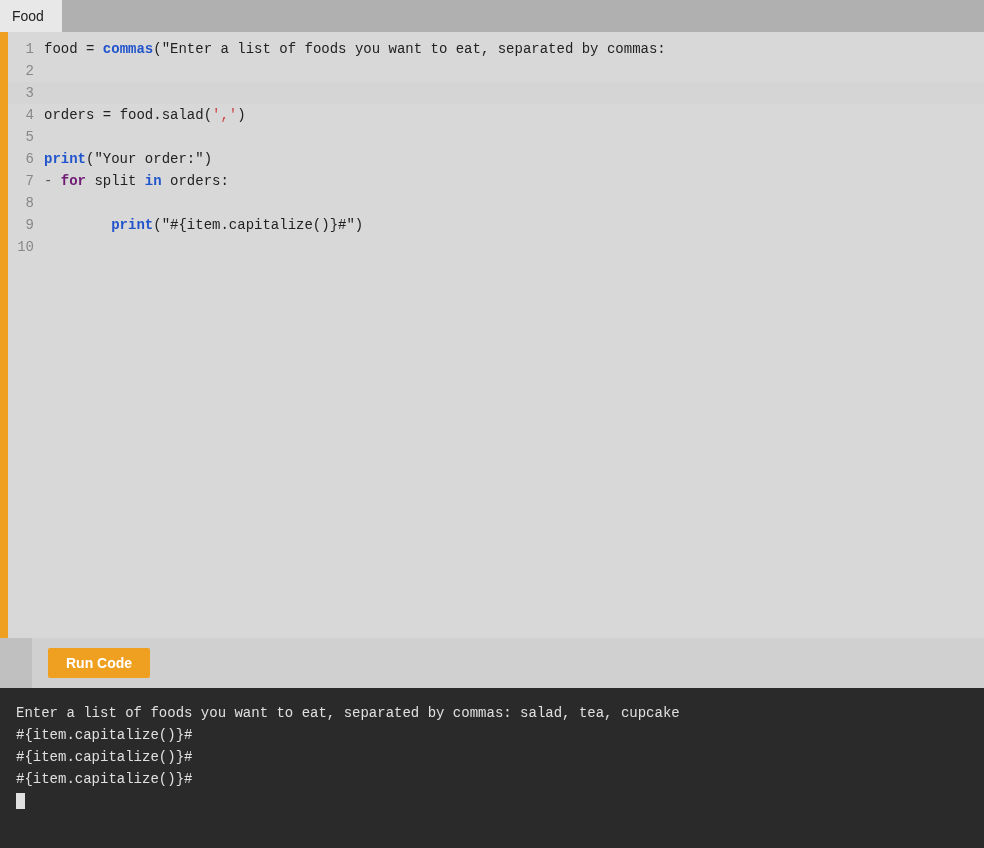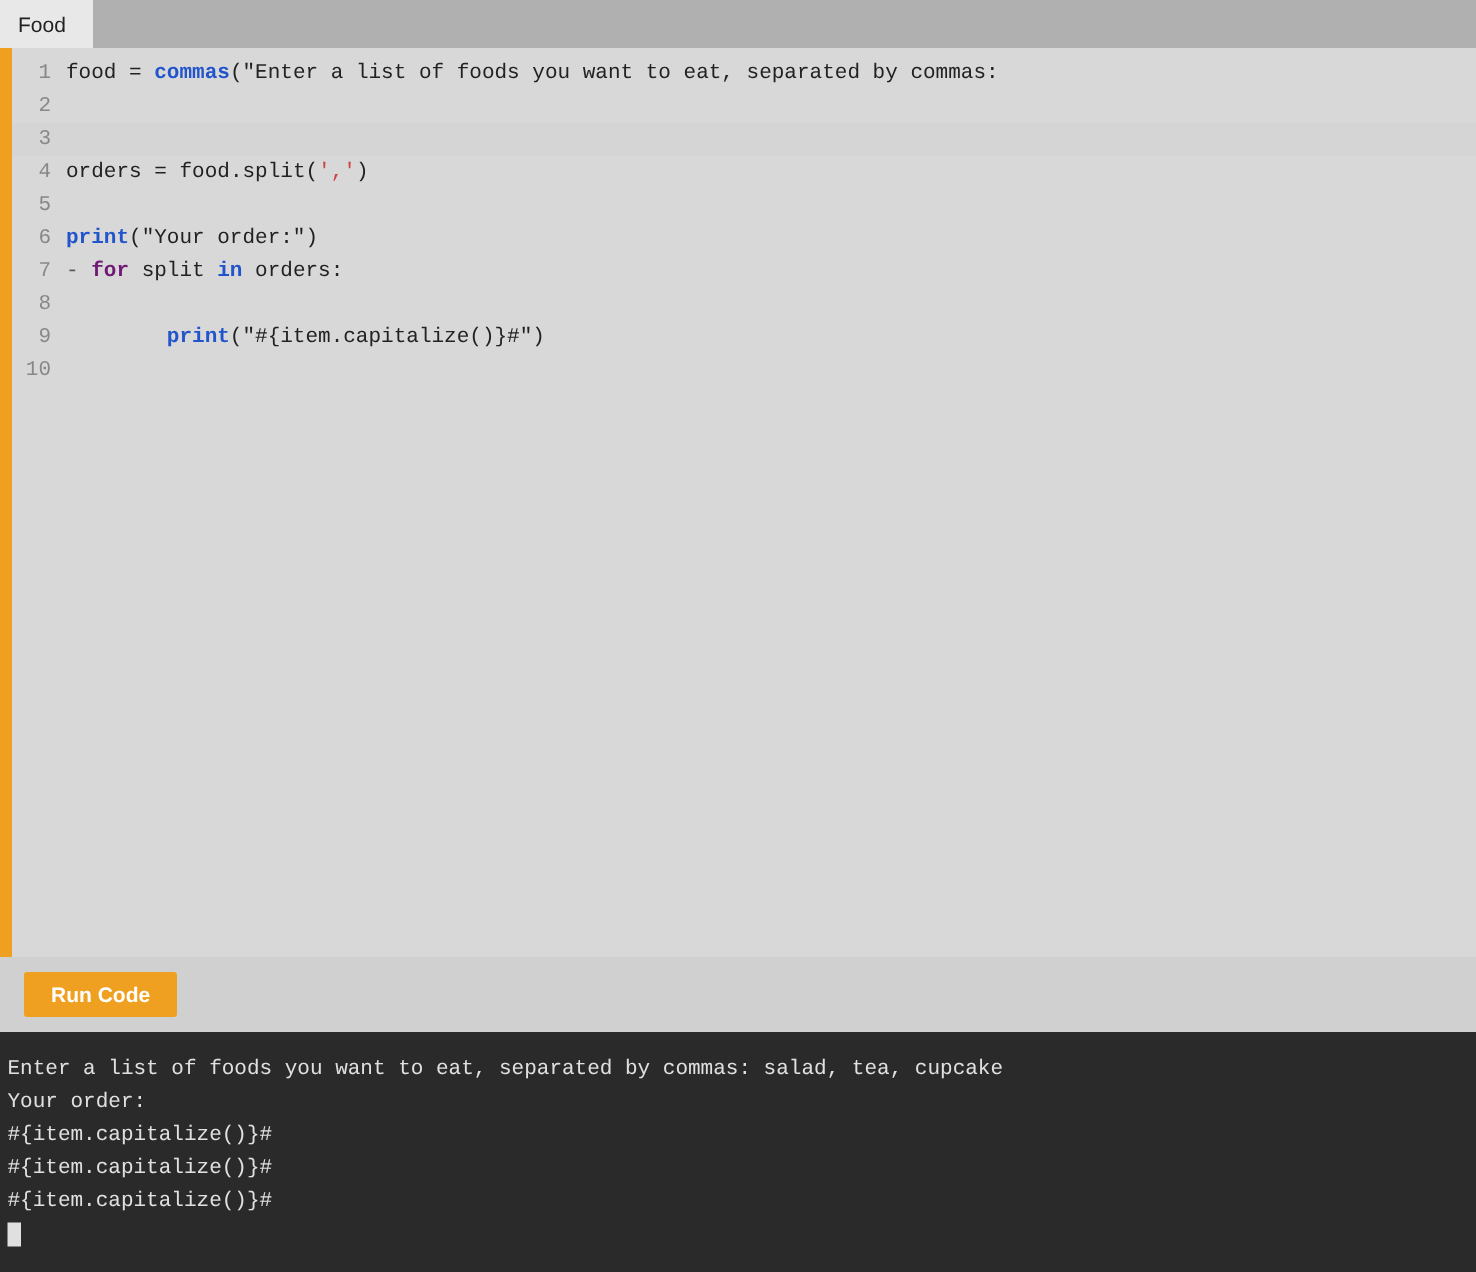--- a/index.html
+++ b/index.html
@@ -90,40 +90,41 @@
     .kw-print { color: #2255cc; font-weight: bold; }
     .dash-line { color: #555; }
     .normal { color: #222; }
 
     .run-code-bar {
       background: #d0d0d0;
       padding: 10px 16px;
       display: flex;
       align-items: center;
       flex-shrink: 0;
+      margin-left: 32px;
     }
 
     .run-code-btn {
       background: #f0a020;
       color: #fff;
       border: none;
       padding: 7px 18px;
       font-size: 14px;
       font-family: Arial, sans-serif;
       font-weight: 600;
       cursor: pointer;
       border-radius: 2px;
     }
 
     .output-area {
       background: #2a2a2a;
       color: #e0e0e0;
       font-size: 14px;
       font-family: 'Courier New', Courier, monospace;
-      padding: 14px 5px;
+      padding: 14px 16px;
       min-height: 160px;
       flex-shrink: 0;
       line-height: 22px;
     }
 
     .output-line {
       white-space: pre;
     }
 
     .cursor-block {
@@ -160,21 +161,21 @@
         <div class="code-line">
           <span class="line-number">2</span>
           <span class="line-content"></span>
         </div>
         <div class="code-line highlighted-line">
           <span class="line-number">3</span>
           <span class="line-content"></span>
         </div>
         <div class="code-line">
           <span class="line-number">4</span>
-          <span class="line-content"><span class="normal">orders</span><span class="normal"> = </span><span class="normal">food</span><span class="normal">.split(</span><span class="kw-string">','</span><span class="normal">)</span></span>
+          <span class="line-content"><span class="normal">orders</span><span class="normal"> = </span><span class="normal">food</span><span class="normal">.salad(</span><span class="kw-string">','</span><span class="normal">)</span></span>
         </div>
         <div class="code-line">
           <span class="line-number">5</span>
           <span class="line-content"></span>
         </div>
         <div class="code-line">
           <span class="line-number">6</span>
           <span class="line-content"><span class="kw-print">print</span><span class="normal">("Your order:")</span></span>
         </div>
         <div class="code-line">
@@ -195,19 +196,18 @@
       </div>
   </div>
 
   <div class="run-code-bar">
     <button class="run-code-btn">Run Code</button>
   </div>
 
   <div class="output-area" id="output-area">
 
   <div class="output-line">Enter a list of foods you want to eat, separated by commas: salad, tea, cupcake</div>
-      <div class="output-line">Your order:</div>
       <div class="output-line">#{item.capitalize()}#</div>
       <div class="output-line">#{item.capitalize()}#</div>
       <div class="output-line">#{item.capitalize()}#</div>
       <div class="output-line"><span class="cursor-block"></span></div>
     </div>
 </div>
 
 </body></html>

